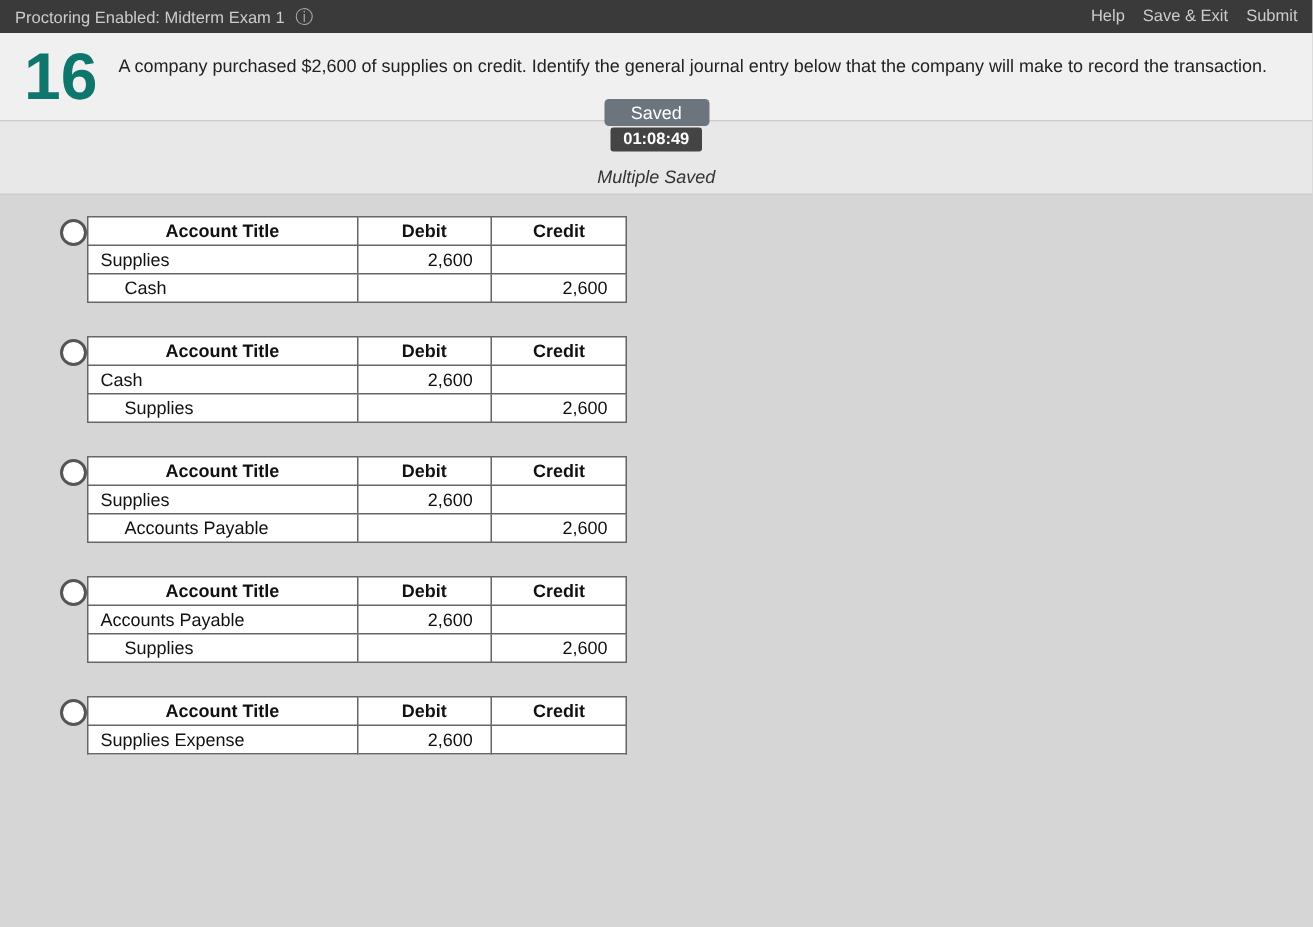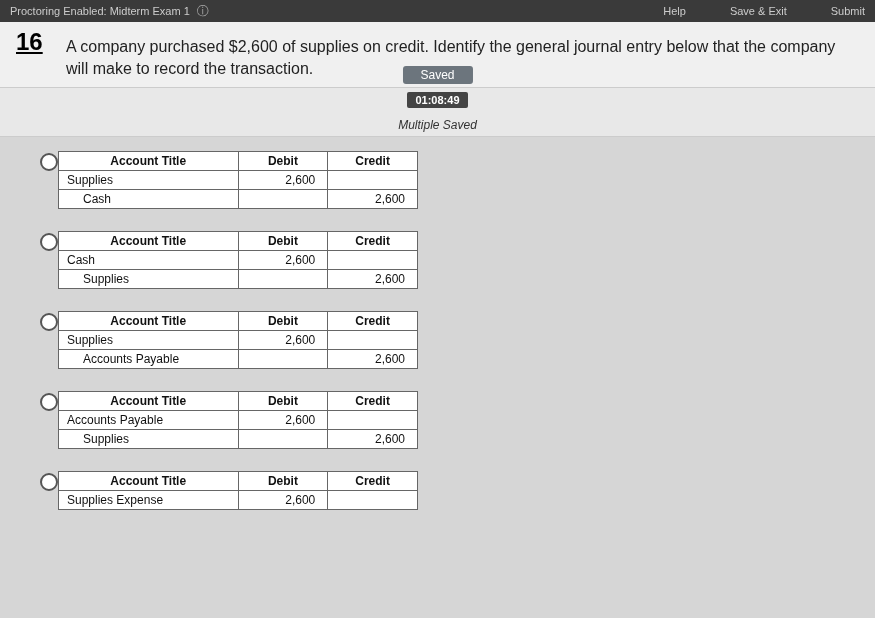--- a/index.html
+++ b/index.html
@@ -28,42 +28,40 @@
       color: #ccc;
     }
     .top-bar-right {
       display: flex;
       gap: 12px;
       font-size: 11px;
       color: #ccc;
     }
     .top-bar-right span {
       cursor: pointer;
-      margin-left: 32px;
     }
 
     
     .header-row {
       background: #f0f0f0;
       padding: 8px 16px 6px 16px;
       display: flex;
       align-items: flex-start;
       gap: 14px;
       border-bottom: 1px solid #ccc;
     }
     .question-number {
-      font-size: 24px;
+      font-size: 44px;
       font-weight: bold;
-      color: #000000;
+      color: #0f766e;
       line-height: 1;
       min-width: 36px;
-      text-decoration: underline;
     }
     .question-text {
-      font-size: 16px;
+      font-size: 12px;
       color: #222;
       padding-top: 6px;
       line-height: 1.4;
     }
 
     
     .save-btn-wrap {
       position: absolute;
       top: 22px;
       left: 50%;

